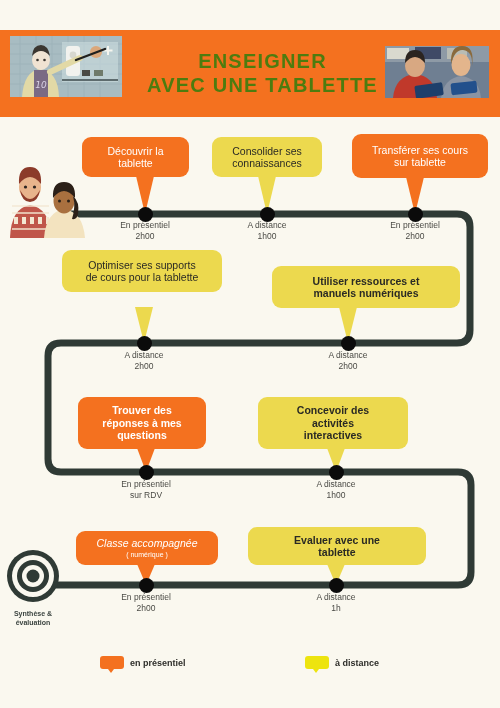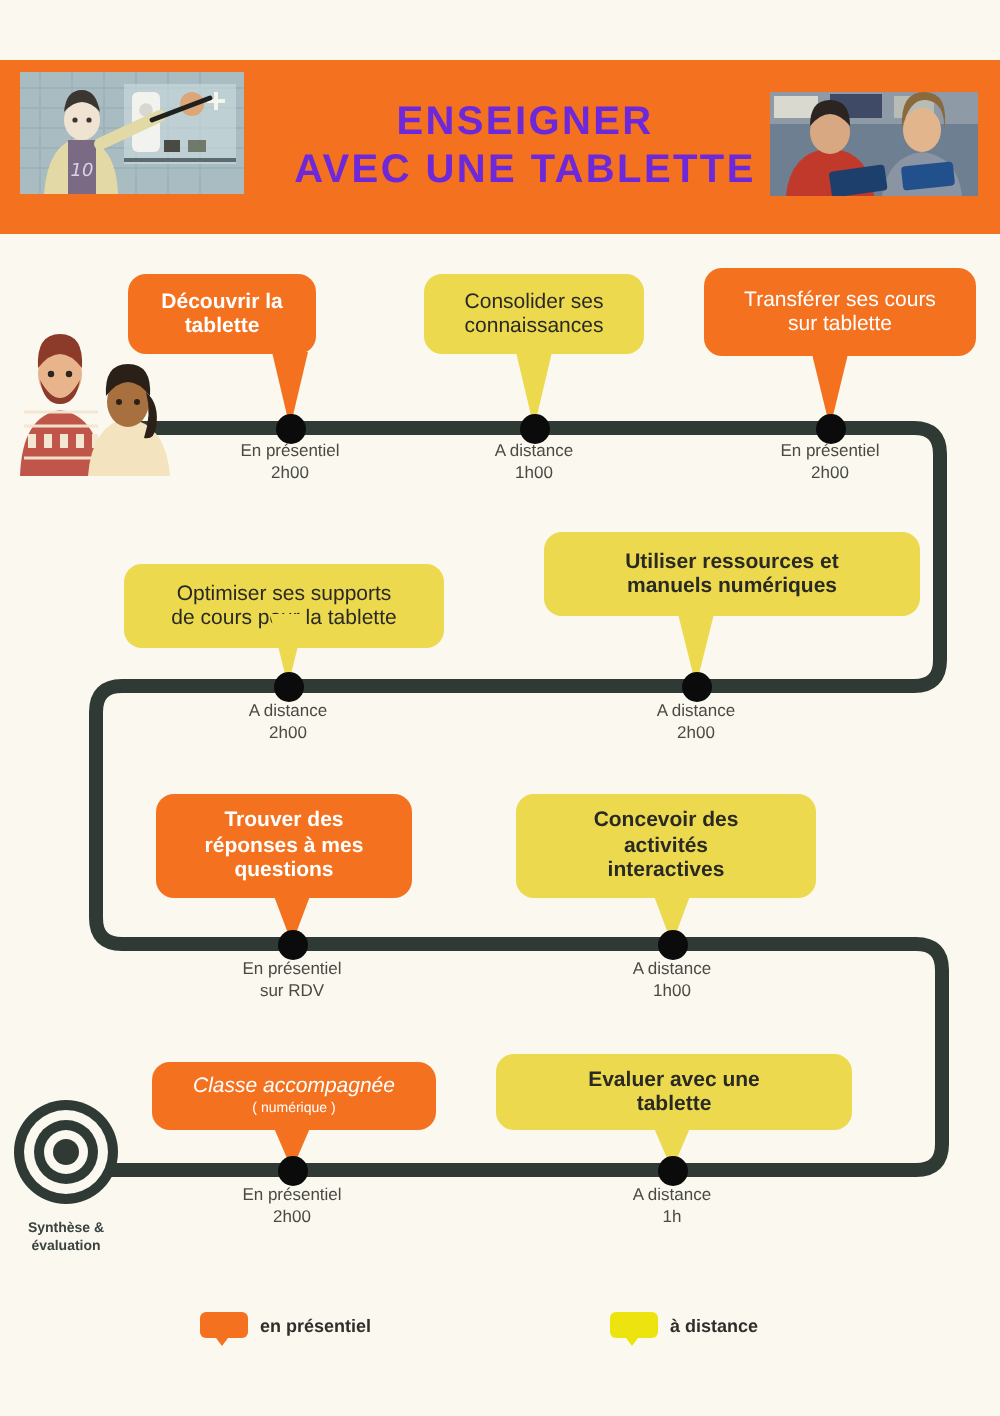--- a/index.html
+++ b/index.html
@@ -30,21 +30,21 @@
   .header-title {
     position: absolute;
     left: 140px;
     top: 36px;
     width: 245px;
     height: 76px;
     display: flex;
     flex-direction: column;
     align-items: center;
     justify-content: center;
-    color: #6d28d9;
+    color: #4d7c0f;
     text-align: center;
     letter-spacing: 1.2px;
     line-height: 1.18;
   }
   .header-title .line1 {
     font-size: 20px;
     font-weight: 700;
     font-stretch: condensed;
     text-transform: uppercase;
   }
@@ -276,42 +276,42 @@
       <circle cx="28" cy="28" r="21" fill="#faf8ef"></circle>
       <circle cx="28" cy="28" r="16" fill="#2f3a35"></circle>
       <circle cx="28" cy="28" r="11" fill="#faf8ef"></circle>
       <circle cx="28" cy="28" r="6.5" fill="#2f3a35"></circle>
     </svg>
     <div class="target-label">Synthèse &amp;
 évaluation</div>
   </div>
 
   <div id="nodes">
-      <div class="bubble orange" style="left: 64px; top: 137px; width: 94px; height: 40px; font-size: 10.5px; font-weight: 700;">
+      <div class="bubble orange" style="left: 82px; top: 137px; width: 107px; height: 40px; font-size: 10.5px; font-weight: 400;">
         <span style="white-space: pre-line;">Découvrir la
 tablette</span>
       </div>
       <div class="tail orange" style="left: 136px; top: 176px; border-top-width: 38px;"></div>
       <div class="node-dot" style="left: 137.5px; top: 206.5px;"></div>
       <div class="node-caption" style="left: 85px; top: 220px; width: 120px;"><div>En présentiel</div><div>2h00</div></div>
       <div class="bubble yellow" style="left: 212px; top: 137px; width: 110px; height: 40px; font-size: 10.5px; font-weight: 400;">
         <span style="white-space: pre-line;">Consolider ses
 connaissances</span>
       </div>
       <div class="tail yellow" style="left: 258px; top: 176px; border-top-width: 38px;"></div>
       <div class="node-dot" style="left: 259.5px; top: 206.5px;"></div>
       <div class="node-caption" style="left: 207px; top: 220px; width: 120px;"><div>A distance</div><div>1h00</div></div>
       <div class="bubble orange" style="left: 352px; top: 134px; width: 136px; height: 44px; font-size: 10.5px; font-weight: 400;">
         <span style="white-space: pre-line;">Transférer ses cours
 sur tablette</span>
       </div>
       <div class="tail orange" style="left: 406px; top: 177px; border-top-width: 37px;"></div>
       <div class="node-dot" style="left: 407.5px; top: 206.5px;"></div>
       <div class="node-caption" style="left: 355px; top: 220px; width: 120px;"><div>En présentiel</div><div>2h00</div></div>
-      <div class="bubble yellow" style="left: 62px; top: 282px; width: 160px; height: 42px; font-size: 10.5px; font-weight: 400;">
+      <div class="bubble yellow" style="left: 62px; top: 250px; width: 160px; height: 42px; font-size: 10.5px; font-weight: 400;">
         <span style="white-space: pre-line;">Optimiser ses supports
 de cours pour la tablette</span>
       </div>
       <div class="tail yellow" style="left: 135px; top: 307px; border-top-width: 36px;"></div>
       <div class="node-dot" style="left: 136.5px; top: 335.5px;"></div>
       <div class="node-caption" style="left: 84px; top: 350px; width: 120px;"><div>A distance</div><div>2h00</div></div>
       <div class="bubble yellow" style="left: 272px; top: 266px; width: 188px; height: 42px; font-size: 10.5px; font-weight: 700;">
         <span style="white-space: pre-line;">Utiliser ressources et
 manuels numériques</span>
       </div>

